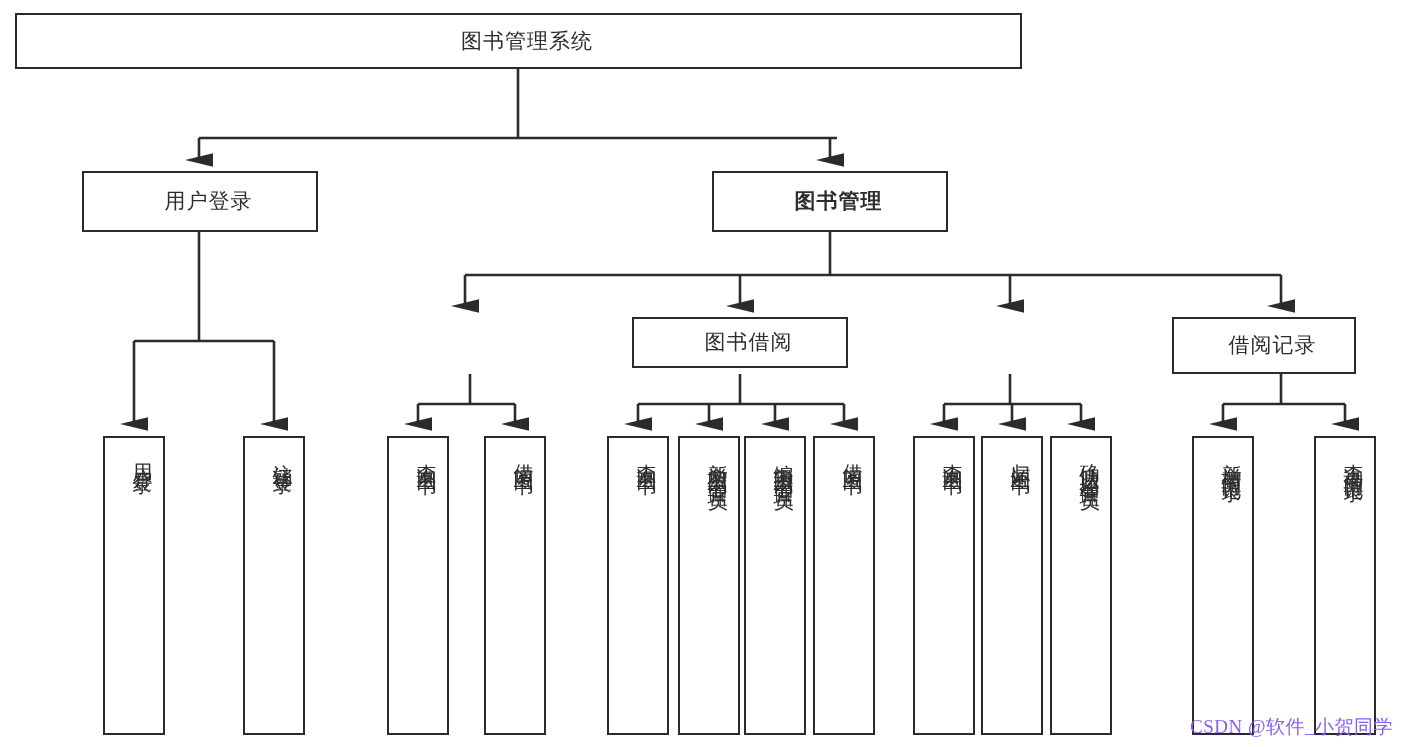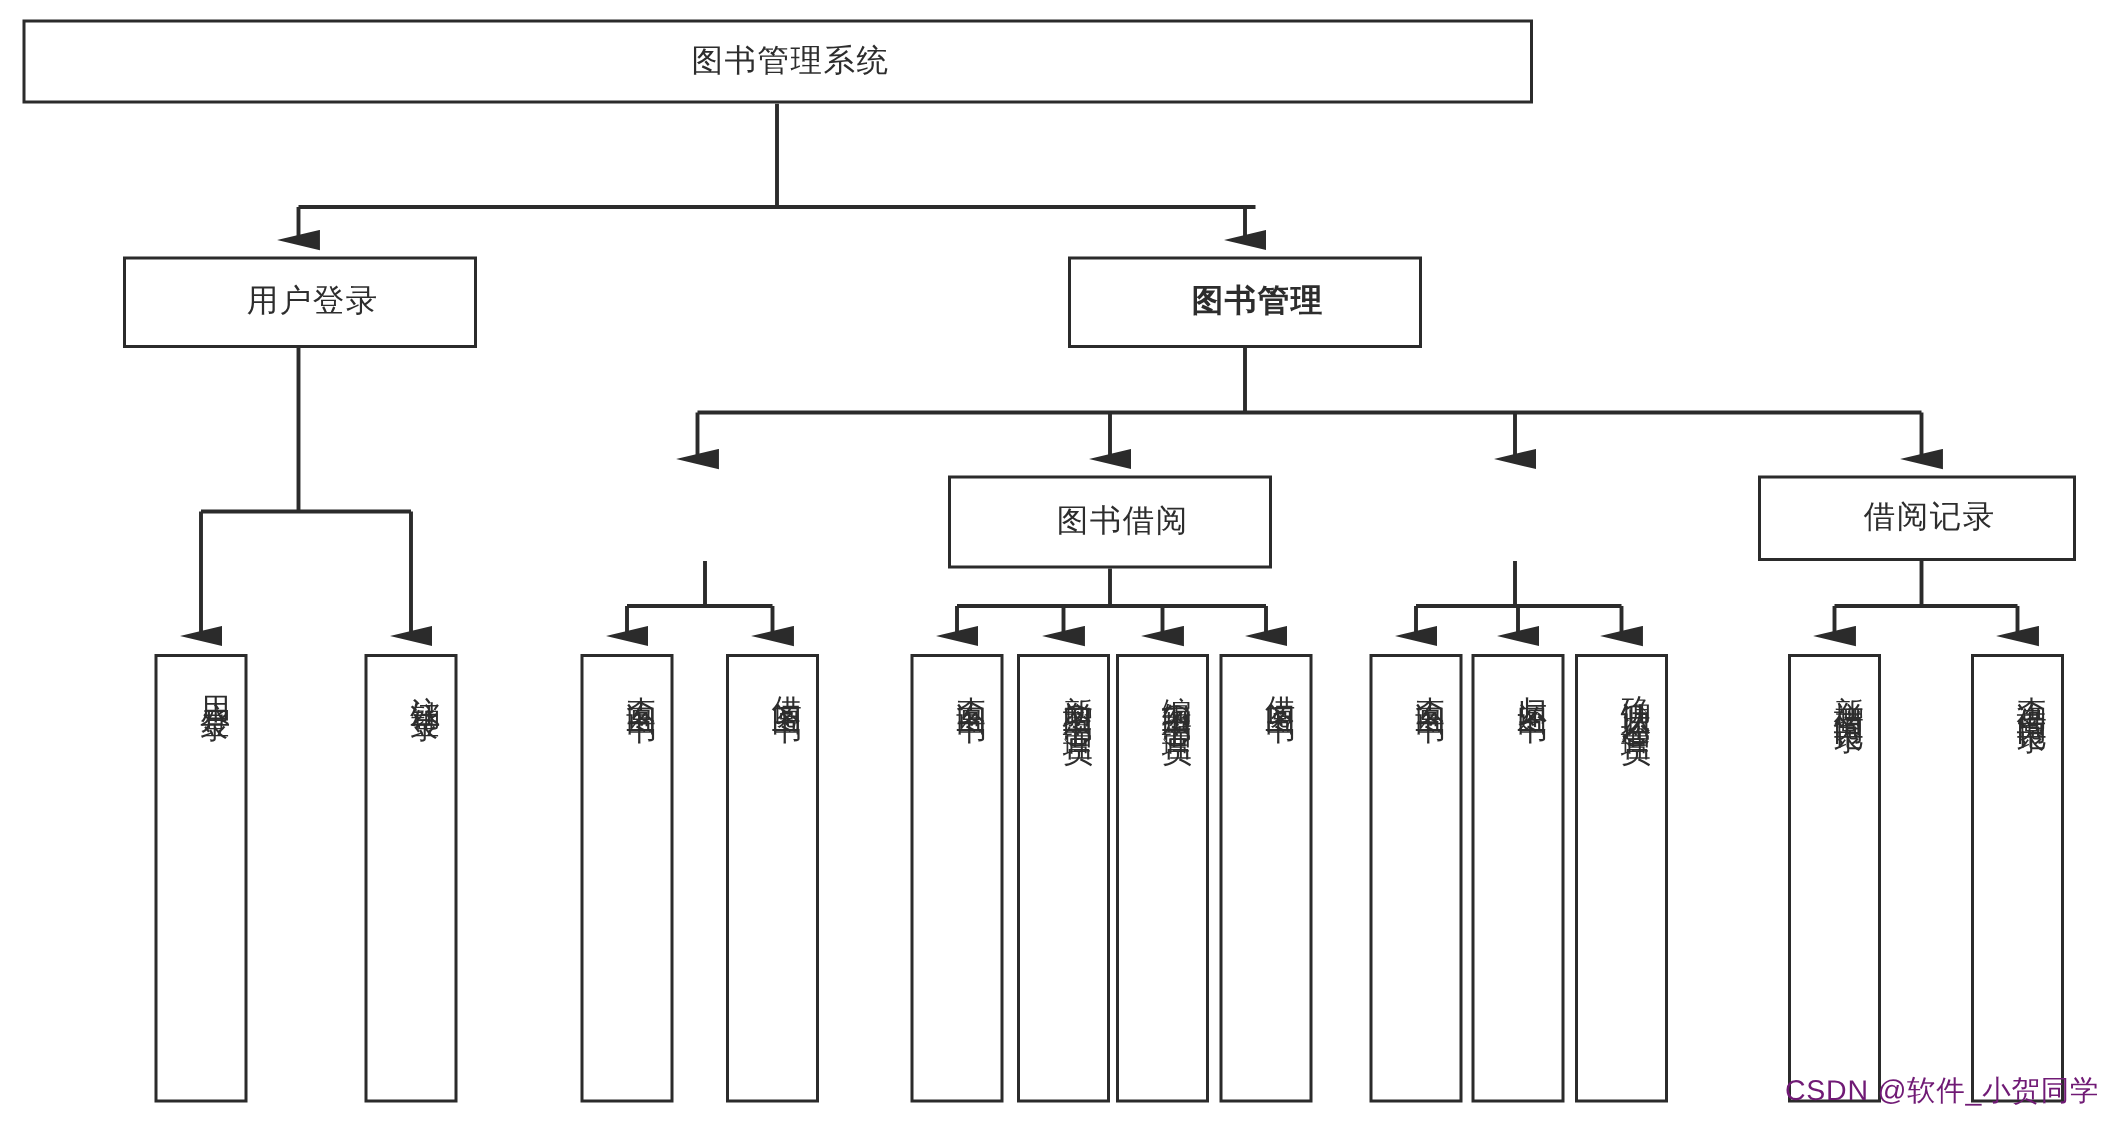--- a/index.html
+++ b/index.html
@@ -147,24 +147,24 @@
     <span class="node-label">图书管理系统</span>
   </div>
 
   <div class="node horiz" id="node-l2-0" style="left: 82px; top: 171px; width: 236px; height: 61px;">
     <span class="node-label">用户登录</span>
   </div>
   <div class="node horiz" id="node-l2-1" style="left: 712px; top: 171px; width: 236px; height: 61px; font-weight: bold;">
     <span class="node-label">图书管理</span>
   </div>
 
-  <div class="node horiz" id="node-l3-1" style="left: 632px; top: 317px; width: 216px; height: 62px;">
+  <div class="node horiz" id="node-l3-1" style="left: 632px; top: 317px; width: 216px; height: 51px;">
     <span class="node-label">图书借阅</span>
   </div>
-  <div class="node horiz" id="node-l3-3" style="left: 1172px; top: 317px; width: 212px; height: 57px;">
+  <div class="node horiz" id="node-l3-3" style="left: 1172px; top: 317px; width: 184px; height: 57px;">
     <span class="node-label">借阅记录</span>
   </div>
 
   <div class="node vert" id="node-leaf-0" style="left: 103px; top: 436px; width: 62px; height: 299px;">
     <span class="node-label">用户登录</span>
   </div>
   <div class="node vert" id="node-leaf-1" style="left: 243px; top: 436px; width: 62px; height: 299px;">
     <span class="node-label">注销登录</span>
   </div>
   <div class="node vert" id="node-leaf-2" style="left: 387px; top: 436px; width: 62px; height: 299px;">
@@ -194,15 +194,15 @@
   <div class="node vert" id="node-leaf-10" style="left: 1050px; top: 436px; width: 62px; height: 299px;">
     <span class="node-label">确认归还（管理员）</span>
   </div>
   <div class="node vert" id="node-leaf-11" style="left: 1192px; top: 436px; width: 62px; height: 299px;">
     <span class="node-label">新增借阅记录</span>
   </div>
   <div class="node vert" id="node-leaf-12" style="left: 1314px; top: 436px; width: 62px; height: 299px;">
     <span class="node-label">查询借阅记录</span>
   </div>
 
-  <div class="watermark" id="watermark" style="left: 1190px; top: 714px; color: #701a75;">CSDN @软件_小贺同学</div>
+  <div class="watermark" id="watermark" style="left: 1190px; top: 714px; color: #8b5cf6; font-family: Liberation Serif, serif;">CSDN @软件_小贺同学</div>
 
 </div>
 
 </body></html>

